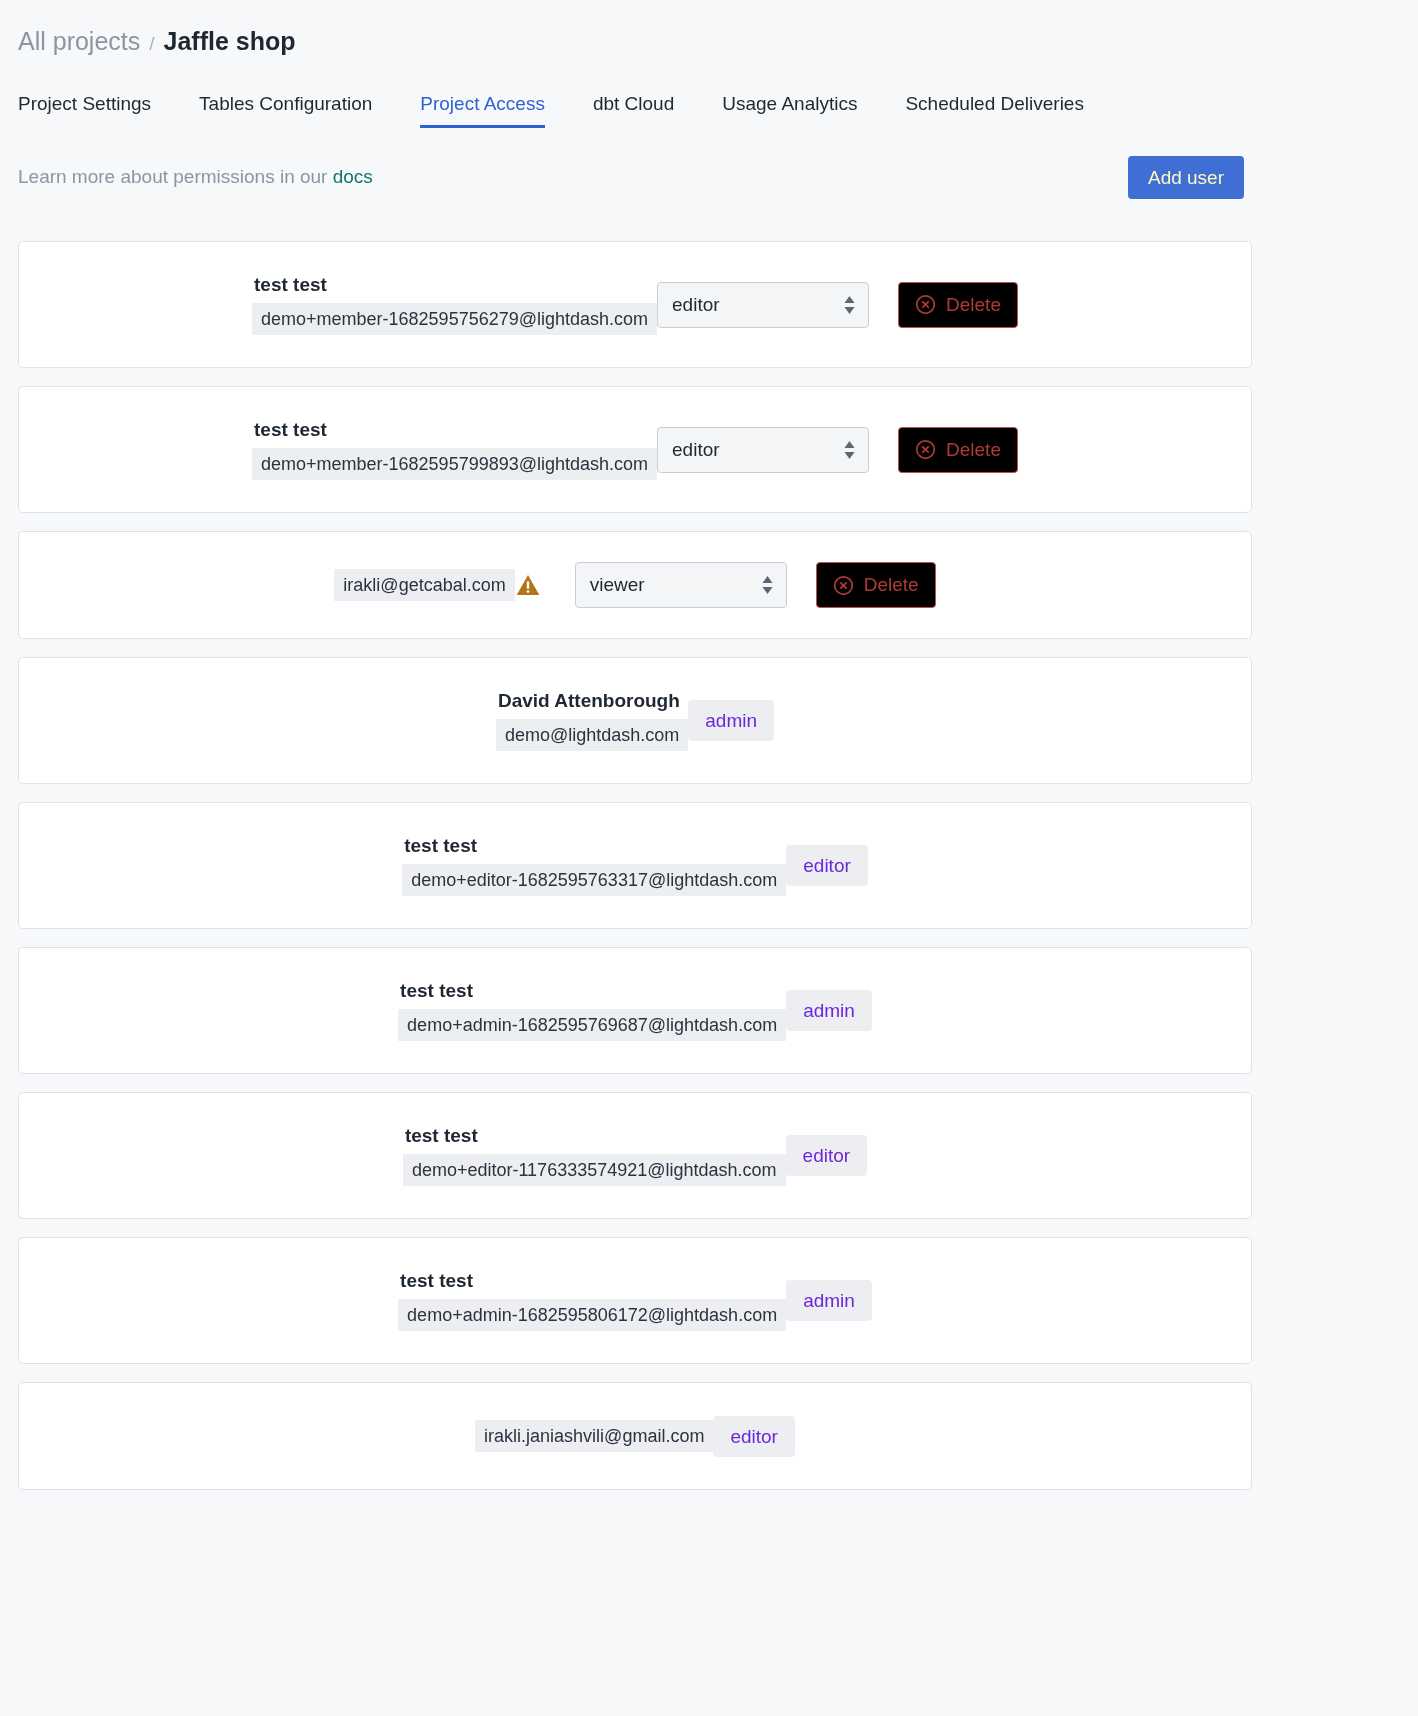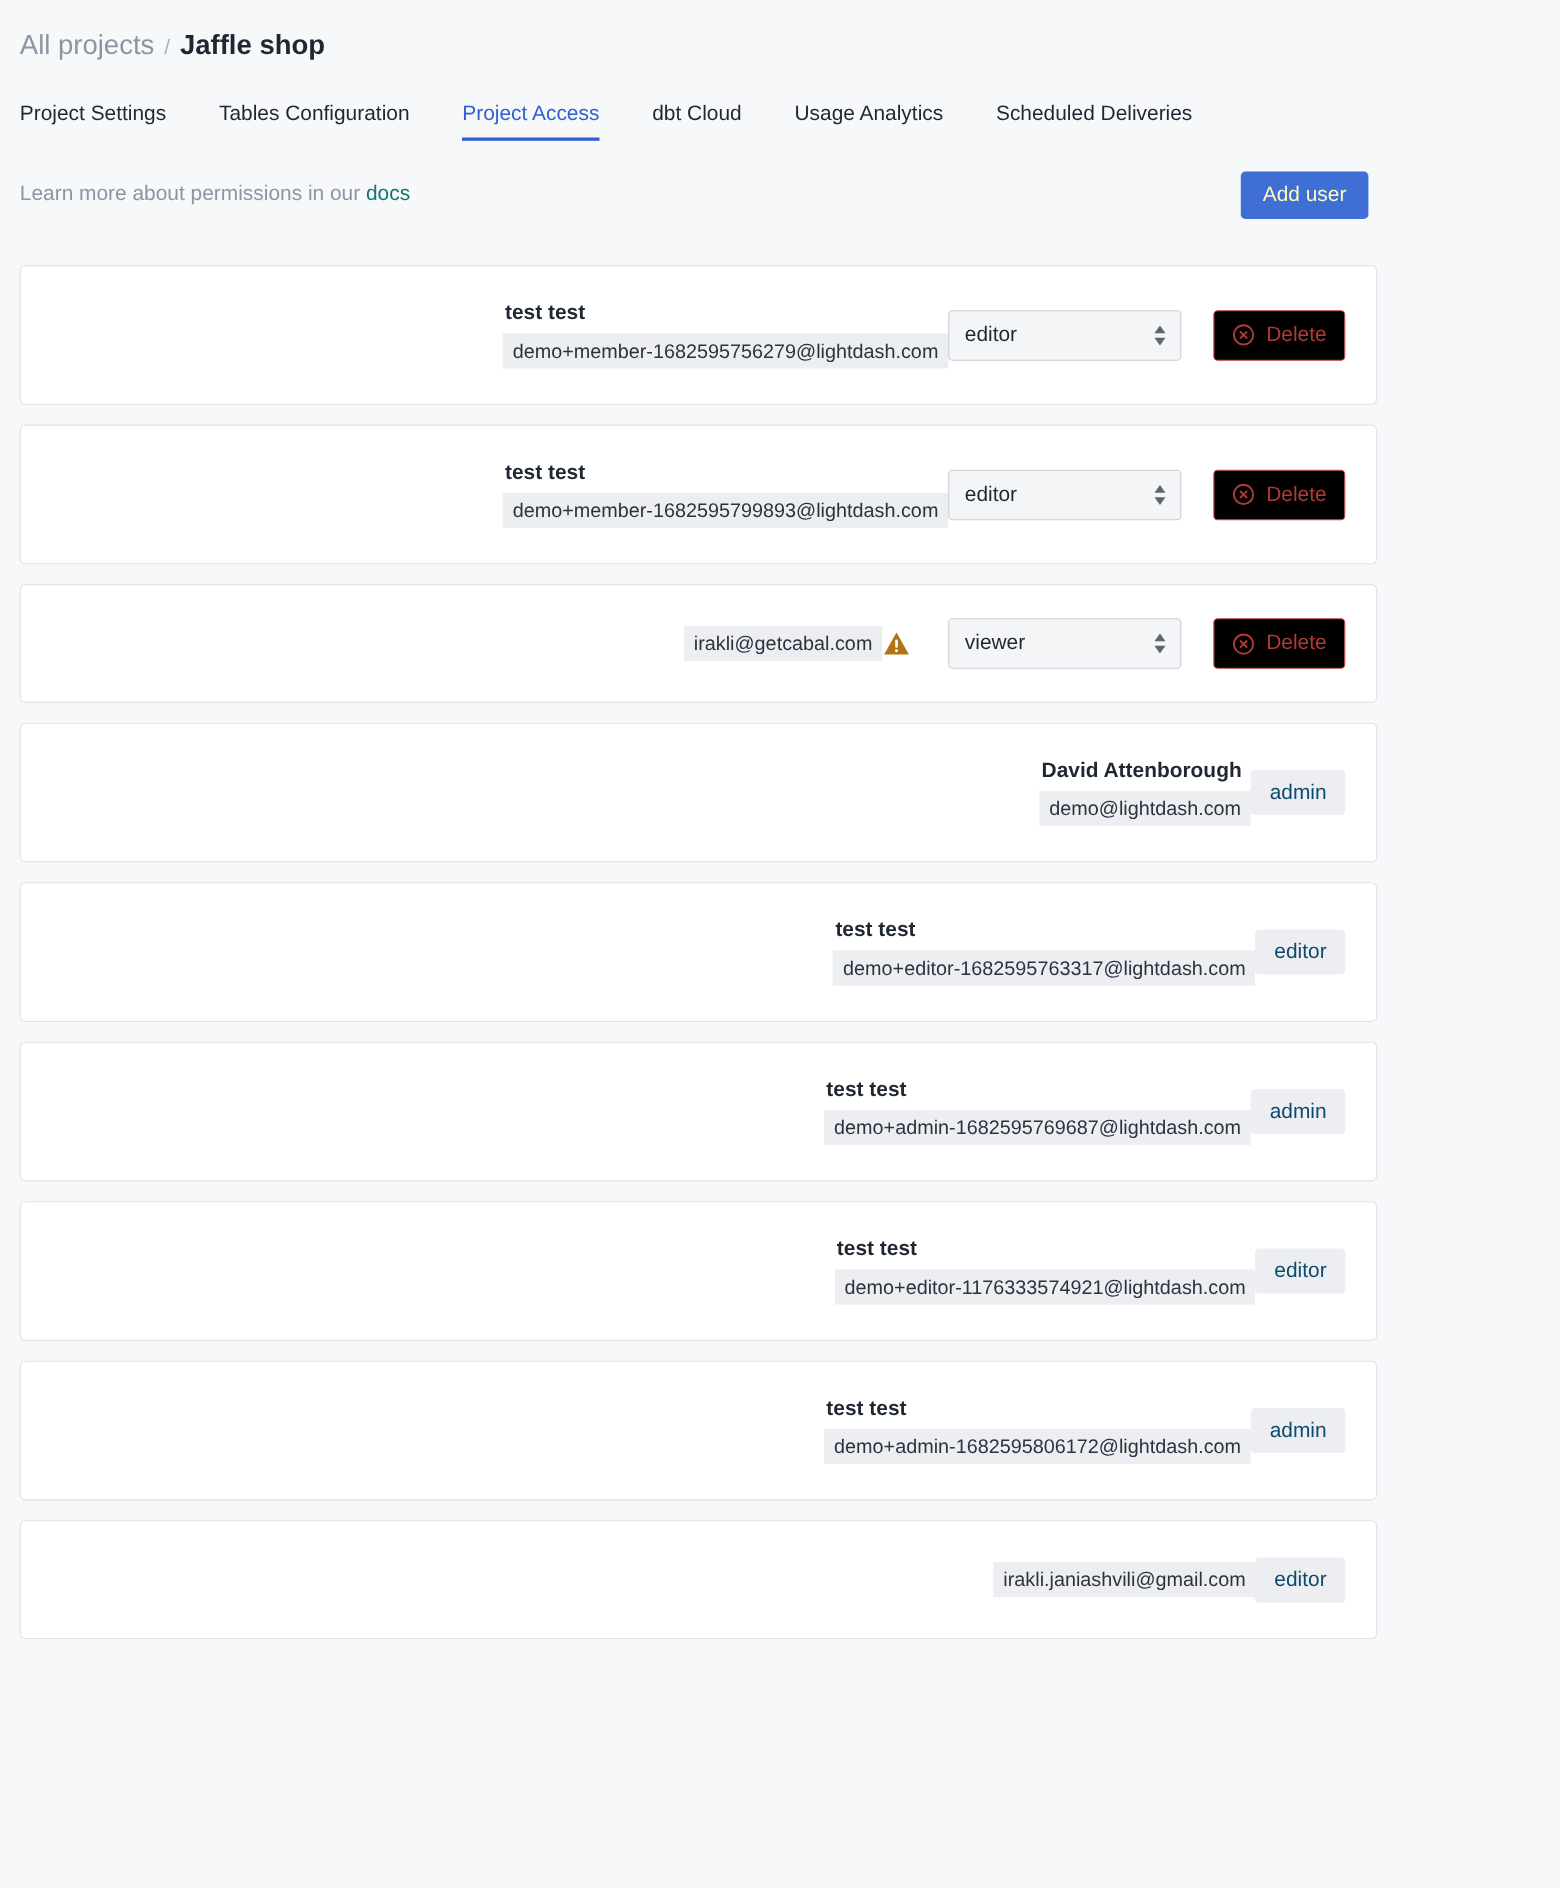--- a/index.html
+++ b/index.html
@@ -66,21 +66,21 @@
     line-height: 1;
   }
 
   
   .list { margin-top: 41px; padding: 0 18px 30px 18px; }
   .card {
     background: #ffffff;
     border: 1px solid #dfe3e8;
     border-radius: 5px;
     margin-bottom: 18px;
-    display: flex; align-items: center; justify-content: flex-end;
+    display: flex; align-items: center; justify-content: center;
     padding: 0 28px 0 28px;
     min-height: 127px;
   }
   .card.compact { min-height: 108px; }
   .userinfo { display: flex; flex-direction: column; gap: 7px; }
   .uname {
     font-size: 19px; font-weight: 700; color: #1f2733;
     padding-left: 2px;
   }
   .uemail {
@@ -124,21 +124,21 @@
     color: #b03a36;
     font-size: 19px;
     font-family: "Liberation Sans", sans-serif;
     padding: 0 16px;
     cursor: pointer;
   }
   .delete-btn svg { width: 21px; height: 21px; display: block; }
 
   .role-badge {
     background: #edeef1;
-    color: #0c4a6e;
+    color: #6d28d9;
     font-size: 19px;
     border-radius: 4px;
     padding: 11px 17px;
     line-height: 1;
   }
 </style>
 </head>
 <body>
 
 <div class="page">

